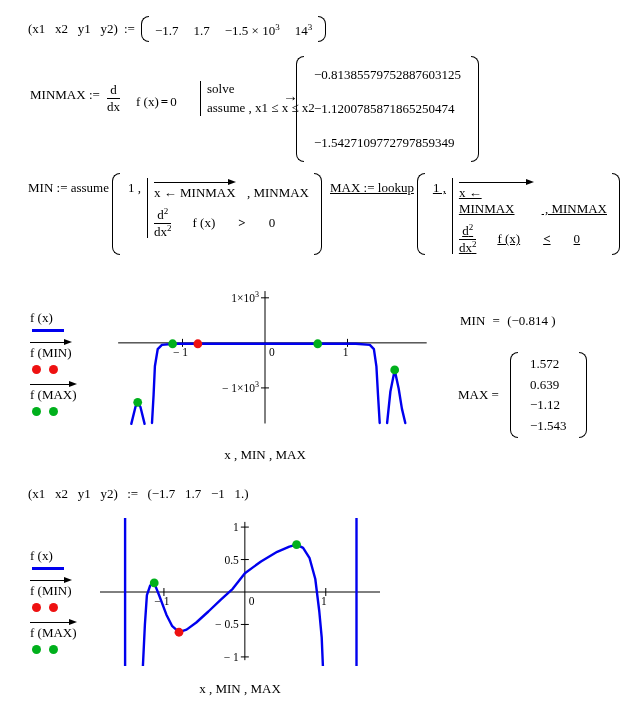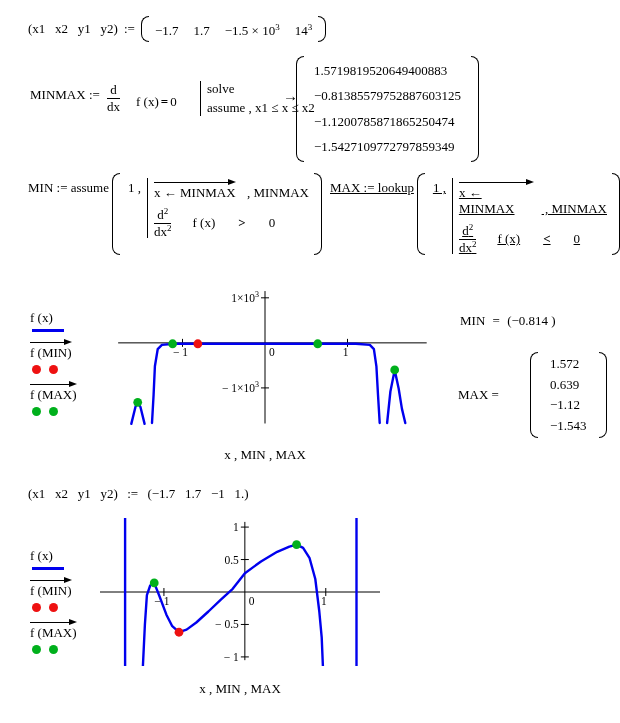--- a/index.html
+++ b/index.html
@@ -79,21 +79,20 @@
       <span>f (x)</span><span class="bop">=</span><span>0</span>
     </span>
     <div class="abs progbar" style="left:170px;top:25px;gap:3px;">
       <span>solve</span>
       <span>assume , x1 ≤ x ≤ x2</span>
     </div>
     <span class="abs" style="left:253px;top:32px;font-size:15px;">→</span>
     <div class="abs vec" style="left:266px;top:0;height:106px;">
       <div class="paren l" style="border-radius:11px 0 0 11px;"></div>
       <div class="col">
-        <div>1.5719819520649400883</div>
         <div>−0.81385579752887603125</div>
         <div>−1.1200785871865250474</div>
         <div>−1.5427109772797859349</div>
       </div>
       <div class="paren r" style="border-radius:0 11px 11px 0;"></div>
     </div>
   </div>
 
   <div class="abs lookup" style="left:28px;top:173px;">
     <span class="name">MIN := assume</span>
@@ -181,21 +180,21 @@
     </svg>
   <div class="abs caption" style="left:100px;top:447px;width:330px;">x , MIN , MAX</div>
 
   <div class="abs" style="left:460px;top:313px;">
     <span>MIN</span>
     <span style="padding:0 4px;">=</span>
     <span>(−0.814 )</span>
   </div>
   <div class="abs" style="left:458px;top:352px;display:flex;align-items:center;">
     <span><span>MAX</span>&nbsp;<span>=</span></span>
-    <div class="vec" style="height:86px;margin-left:20px;padding-left:11px;">
+    <div class="vec" style="height:86px;margin-left:0;padding-left:11px;">
       <div class="paren l" style="border-radius:11px 0 0 11px;"></div>
       <div class="col" style="padding:2px 8px;">
         <div style="line-height:20px;">1.572</div>
         <div style="line-height:20px;">0.639</div>
         <div style="line-height:20px;">−1.12</div>
         <div style="line-height:20px;">−1.543</div>
       </div>
       <div class="paren r" style="border-radius:0 11px 11px 0;"></div>
     </div>
   </div>

